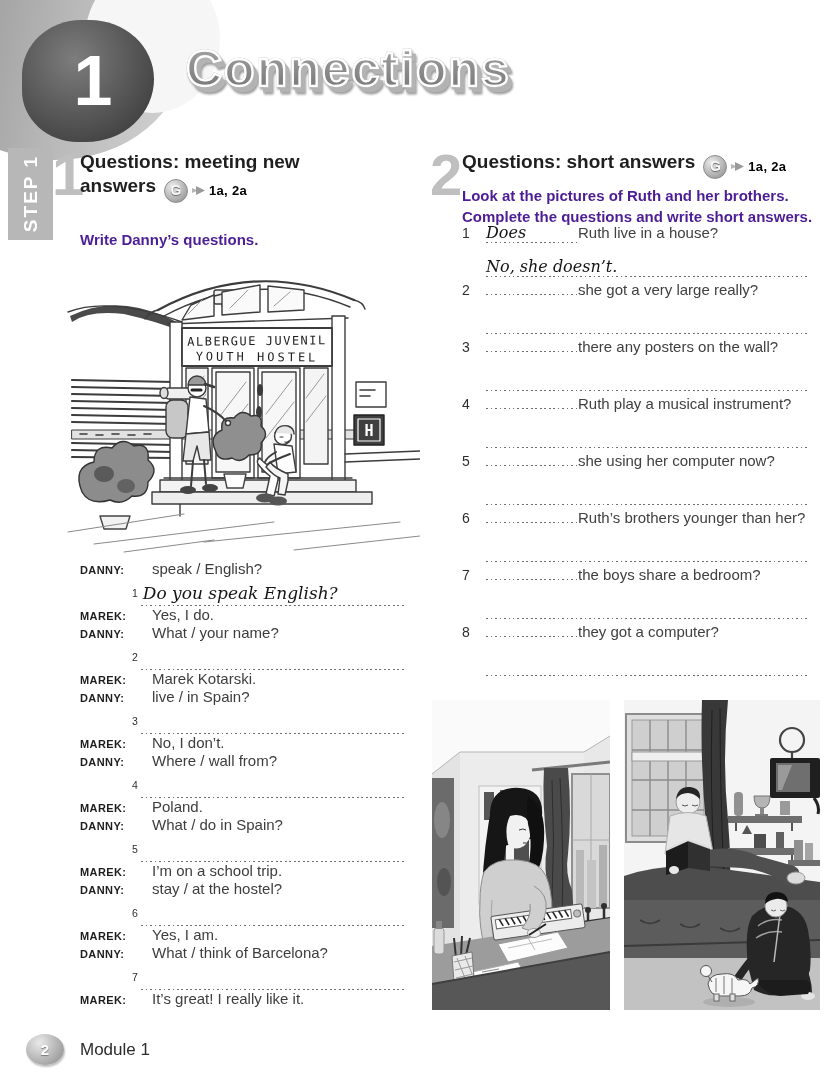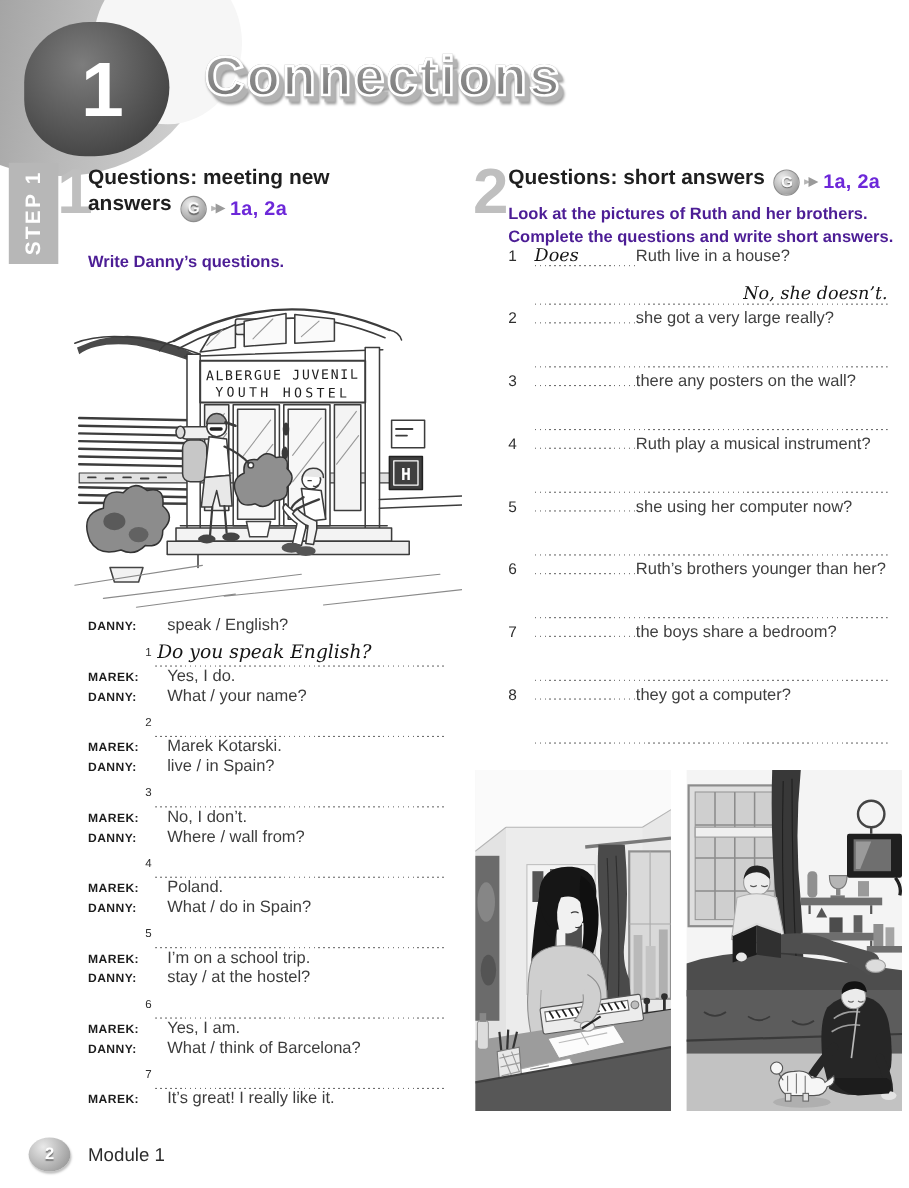--- a/index.html
+++ b/index.html
@@ -34,21 +34,21 @@
 
   
   .ex-num{position:absolute;font-size:58px;font-weight:bold;color:#bfbfbf;line-height:1;}
   .ex-title{margin:0;font-size:19px;font-weight:bold;color:#1f1f1f;line-height:1.26;}
   .instructions{margin:7px 0 0 0;font-size:15px;font-weight:bold;color:#4c1d95;line-height:1.38;}
   .gbadge{display:inline-flex;align-items:center;gap:3px;margin-left:8px;vertical-align:-3px;}
   .gcircle{width:22px;height:22px;border-radius:50%;flex:none;
            background:radial-gradient(circle at 35% 30%,#ededed,#9c9c9c 80%);
            border:1px solid #8d8d8d;color:#fafafa;font-weight:bold;font-size:14px;
            display:flex;align-items:center;justify-content:center;text-shadow:0 1px 1px #666;}
-  .grefs{font-size:18px;font-weight:bold;color:#6d28d9;letter-spacing:0.3px;}
+  .grefs{font-size:13px;font-weight:bold;color:#000000;letter-spacing:0.3px;}
   .dots{background-image:repeating-linear-gradient(90deg,#6e6e6e 0,#6e6e6e 1.5px,transparent 1.5px,transparent 4.5px);
         background-size:100% 1.5px;background-repeat:no-repeat;background-position:0 100%;}
   .hand{font-family:"DejaVu Serif",serif;font-style:italic;color:#141414;}
 
   
   .ex1-num{left:52px;top:146px;}
   .ex1-head{position:absolute;left:80px;top:150px;width:340px;}
   .hostel-art{position:absolute;left:64px;top:264px;width:356px;height:290px;}
 
   .dialogue{position:absolute;left:80px;top:560px;width:324px;}
@@ -61,21 +61,21 @@
 
   
   .ex2-num{left:430px;top:146px;}
   .ex2-head{position:absolute;left:462px;top:150px;width:352px;}
   .questions{position:absolute;left:462px;top:224px;width:345px;}
   .q-block{margin:0;}
   .q-row{display:flex;align-items:baseline;height:22px;}
   .q-num{width:24px;flex:none;font-size:14px;color:#2e2e2e;}
   .q-blank{width:92px;flex:none;font-size:16px;line-height:1;padding-bottom:2px;}
   .q-text{margin-left:0;font-size:15px;color:#404040;white-space:nowrap;}
-  .q-ansline{margin:12px 0 4px 24px;height:19px;font-size:16px;line-height:1.1;text-align:right;}
+  .q-ansline{margin:12px 0 4px 24px;height:19px;font-size:16px;line-height:1.1;}
 
   .pic{position:absolute;top:700px;height:310px;}
   .pic-left{left:432px;width:178px;}
   .pic-right{left:624px;width:196px;}
   .pic svg{display:block;width:100%;height:100%;}
 
   
   .page-circle{position:absolute;left:26px;top:1034px;width:38px;height:31px;border-radius:50%;
                background:radial-gradient(circle at 35% 28%,#e9e9e9,#9e9e9e 78%);
                display:flex;align-items:center;justify-content:center;

